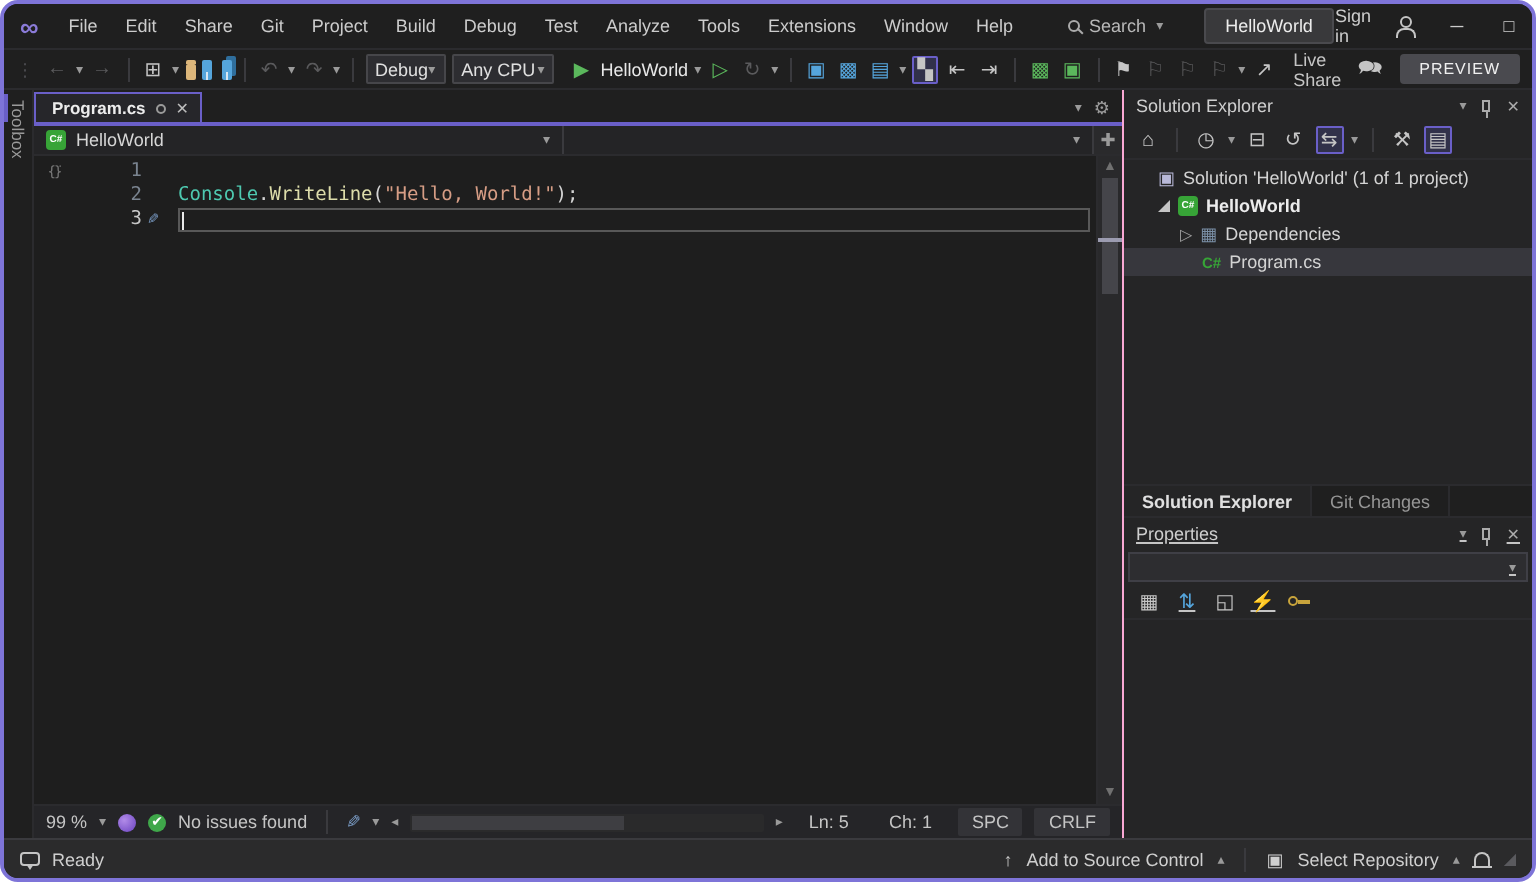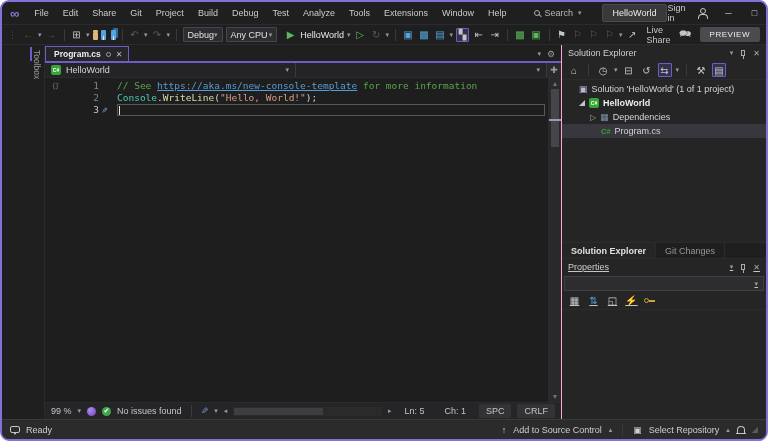--- a/index.html
+++ b/index.html
@@ -40,21 +40,21 @@
   .hl{ background:#31314a; border:1px solid var(--accent,#6A5FC8); border-radius:1px; }
   .folder-icon{ width:11px; height:8px; background:var(--folder,#DCB67A); border-radius:1px; position:relative; margin-top:2px; }
   .folder-icon::before{ content:''; position:absolute; top:-2px; left:0; width:5px; height:2px; background:inherit; border-radius:1px 1px 0 0; }
   .save-icon{ width:10px; height:10px; background:var(--save_blue,#55A5DC); border-radius:1px; position:relative; }
   .save-icon::after{ content:''; position:absolute; left:2px; right:2px; bottom:0; height:4px; background:#d8e8f4; }
   .save-all{ box-shadow:2px -2px 0 0 #2f6e9c; margin-left:2px; }
   .toolbar-right{ margin-left:auto; display:flex; align-items:center; gap:8px; }
   .preview-btn{ background:#4A4A4F; color:#F0F0F0; font-weight:normal; font-size:8px; padding:3px 10px; border-radius:2px; letter-spacing:.5px; }
 
   
-  .main{ flex:1; display:flex; min-height:0;padding-left:28px; }
+  .main{ flex:1; display:flex; min-height:0; }
   .toolbox-strip{ flex:0 0 15px; background:#1f1f1f; border-right:1px solid #2b2b2e; position:relative; }
   .toolbox-strip .sliver{ position:absolute; top:2px; left:0; width:2px; height:14px; background:var(--accent,#6A5FC8); }
   .vtext{ writing-mode:vertical-rl; color:#9a9a9a; font-size:8.5px; position:absolute; top:5px; left:2px; }
 
   .editor-col{ flex:1; display:flex; flex-direction:column; min-width:0; background:var(--editor_bg,#1e1e1e); }
   .tabrow{ height:16px; flex:0 0 16px; background:#1f1f1f; display:flex; align-items:flex-end; }
   .doc-tab{ display:flex; align-items:center; gap:5px; background:#26262a; border:1px solid var(--accent,#6A5FC8);
     border-bottom:none; color:#ECECEC; padding:2px 6px 2px 8px; height:15px; font-weight:bold; font-size:8.5px; }
   .tab-pin{ width:5px; height:5px; border:1px solid #9a9a9a; border-radius:50%; }
   .tab-close{ color:#BDBDBD; font-size:8px; font-weight:normal; }
@@ -273,21 +273,20 @@
       </div>
 
       <div class="code-wrap">
         <div class="code-area" id="code-lines">
             <div class="code-line">
               <span class="glyph-margin">
                 <span class="file-health-icon">{̇}</span>
               </span>
               <span class="line-num">1</span>
               <span class="gutter-post"></span>
-              <span class="line-text"><span class="tok-comment">// See </span><span class="tok-link">https://aka.ms/new-console-template</span><span class="tok-comment"> for more information</span></span>
             </div>
             <div class="code-line">
               <span class="glyph-margin"></span>
               <span class="line-num">2</span>
               <span class="gutter-post"></span>
               <span class="line-text"><span class="tok-type">Console</span><span class="tok-plain">.</span><span class="tok-method">WriteLine</span><span class="tok-plain">(</span><span class="tok-string">"Hello, World!"</span><span class="tok-plain">);</span></span>
             </div>
             <div class="code-line">
               <span class="glyph-margin"></span>
               <span class="line-num current">3</span>

